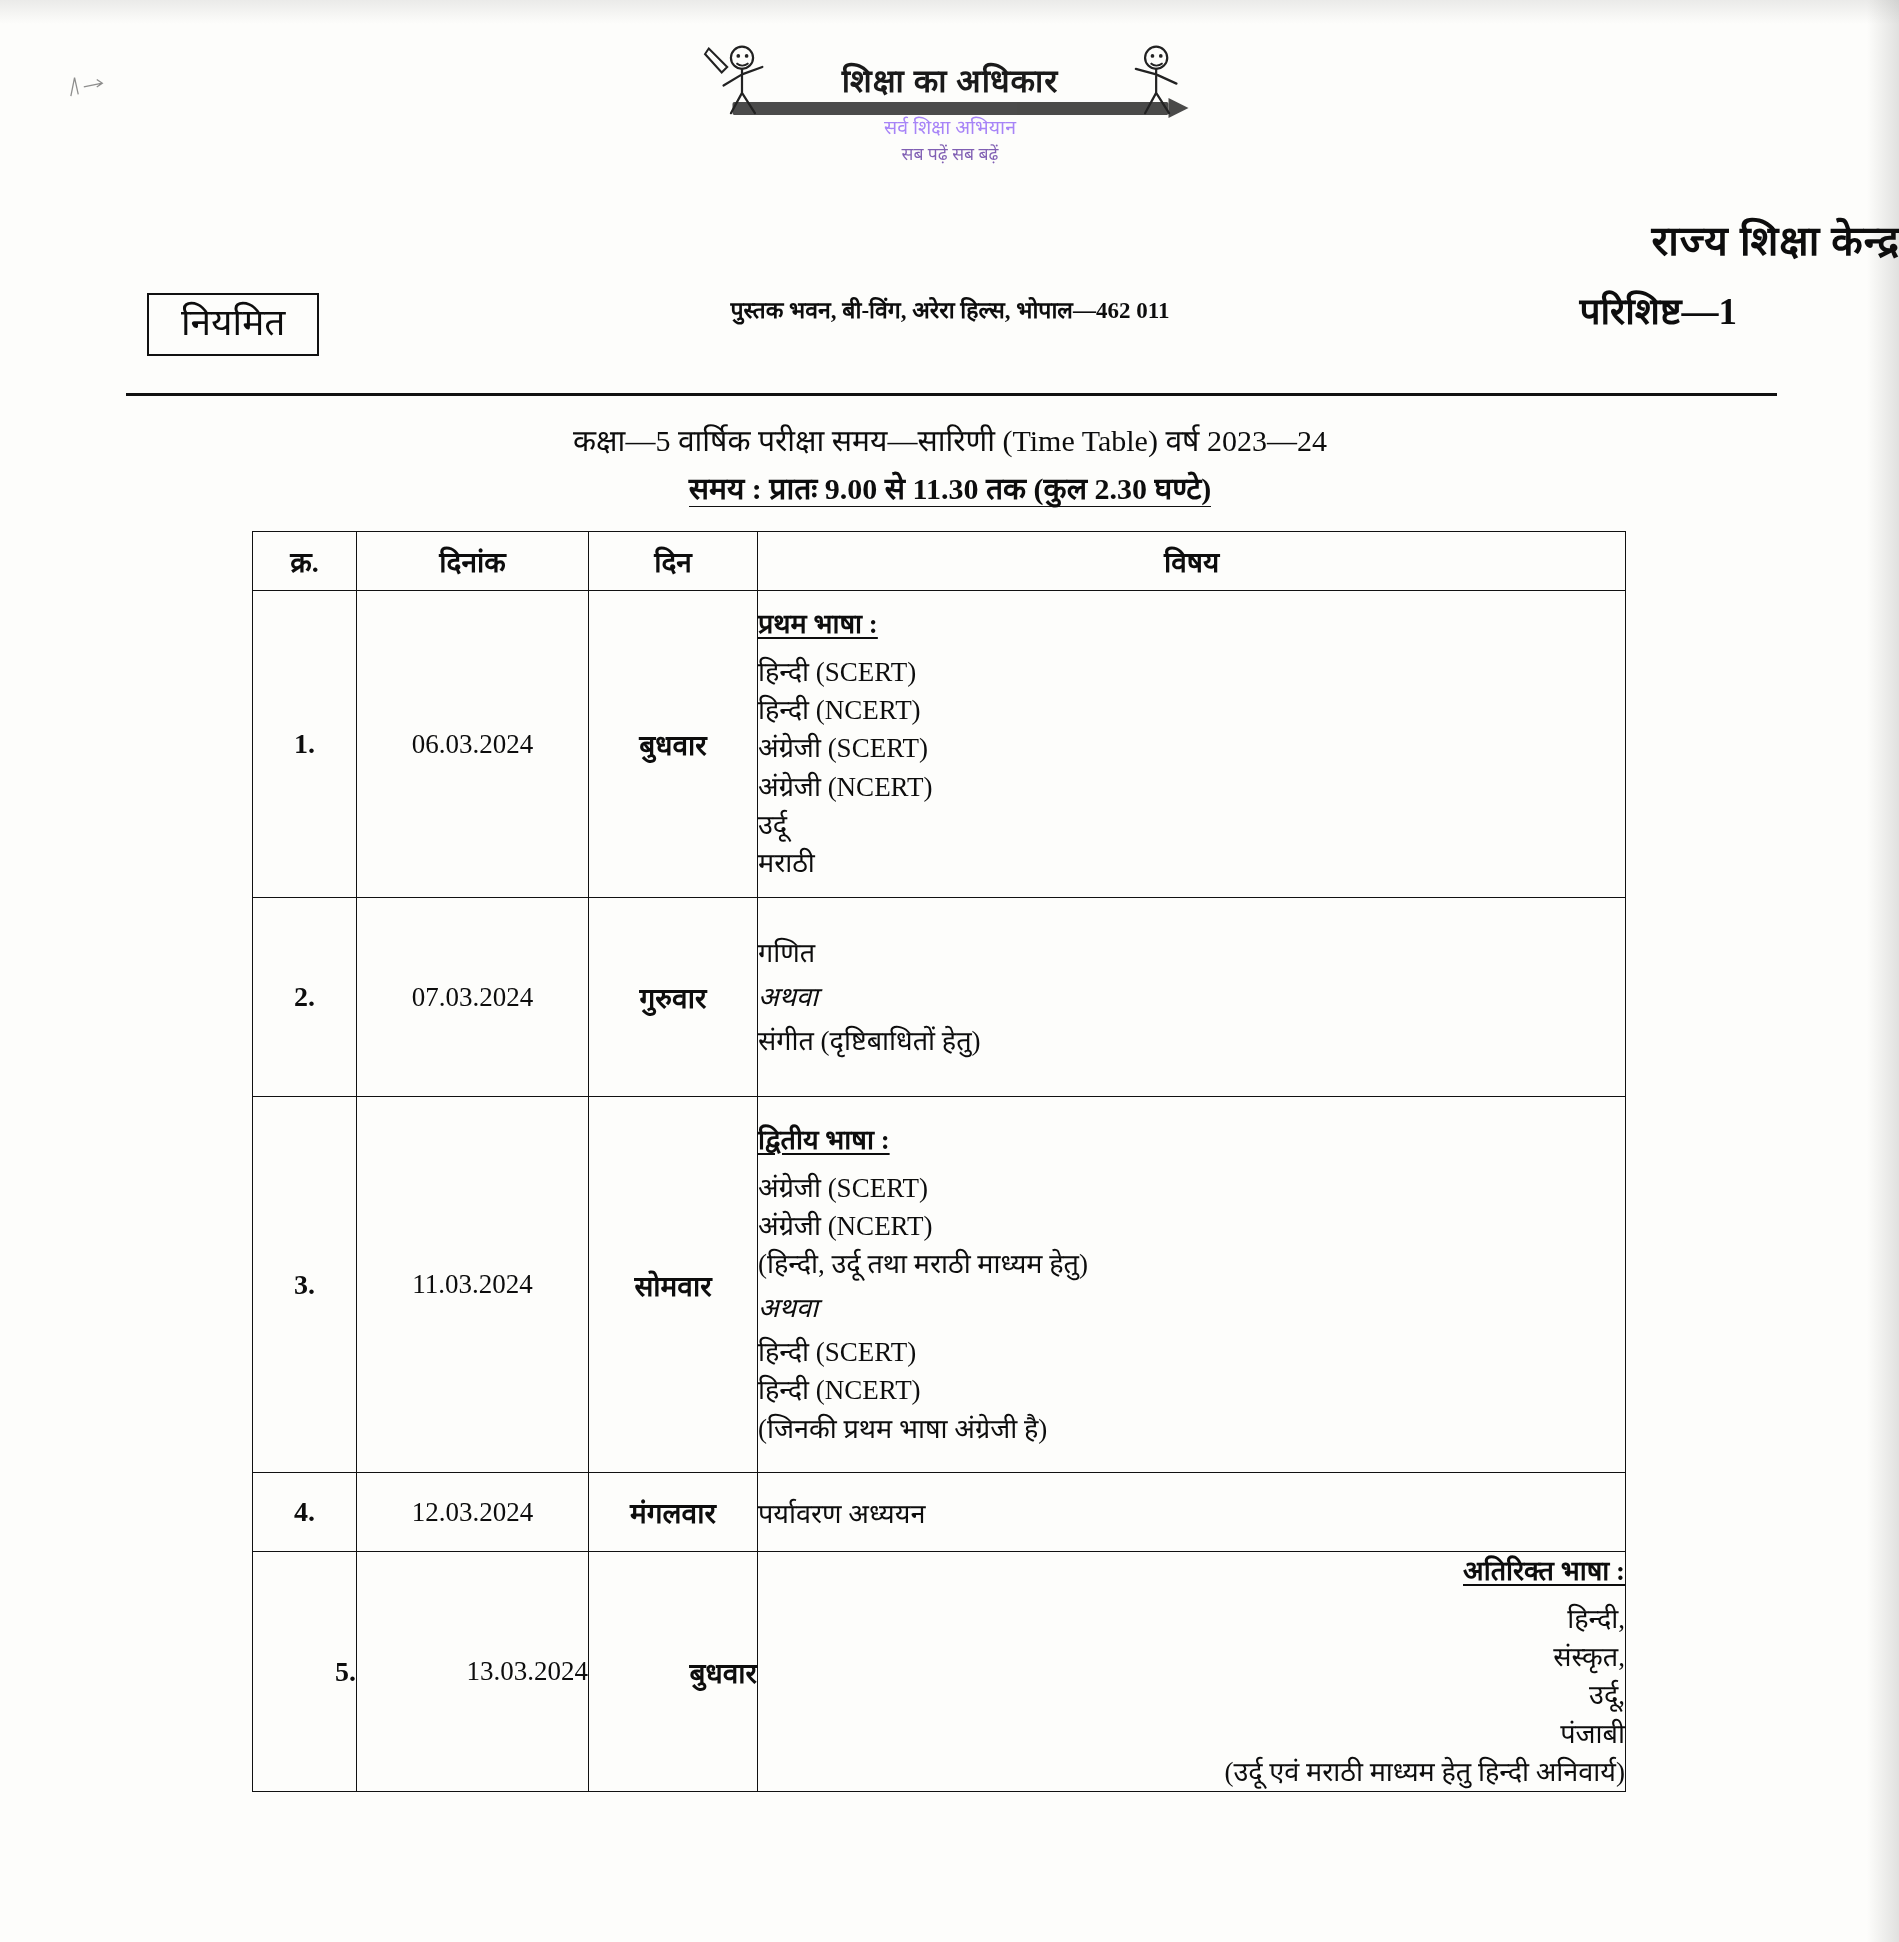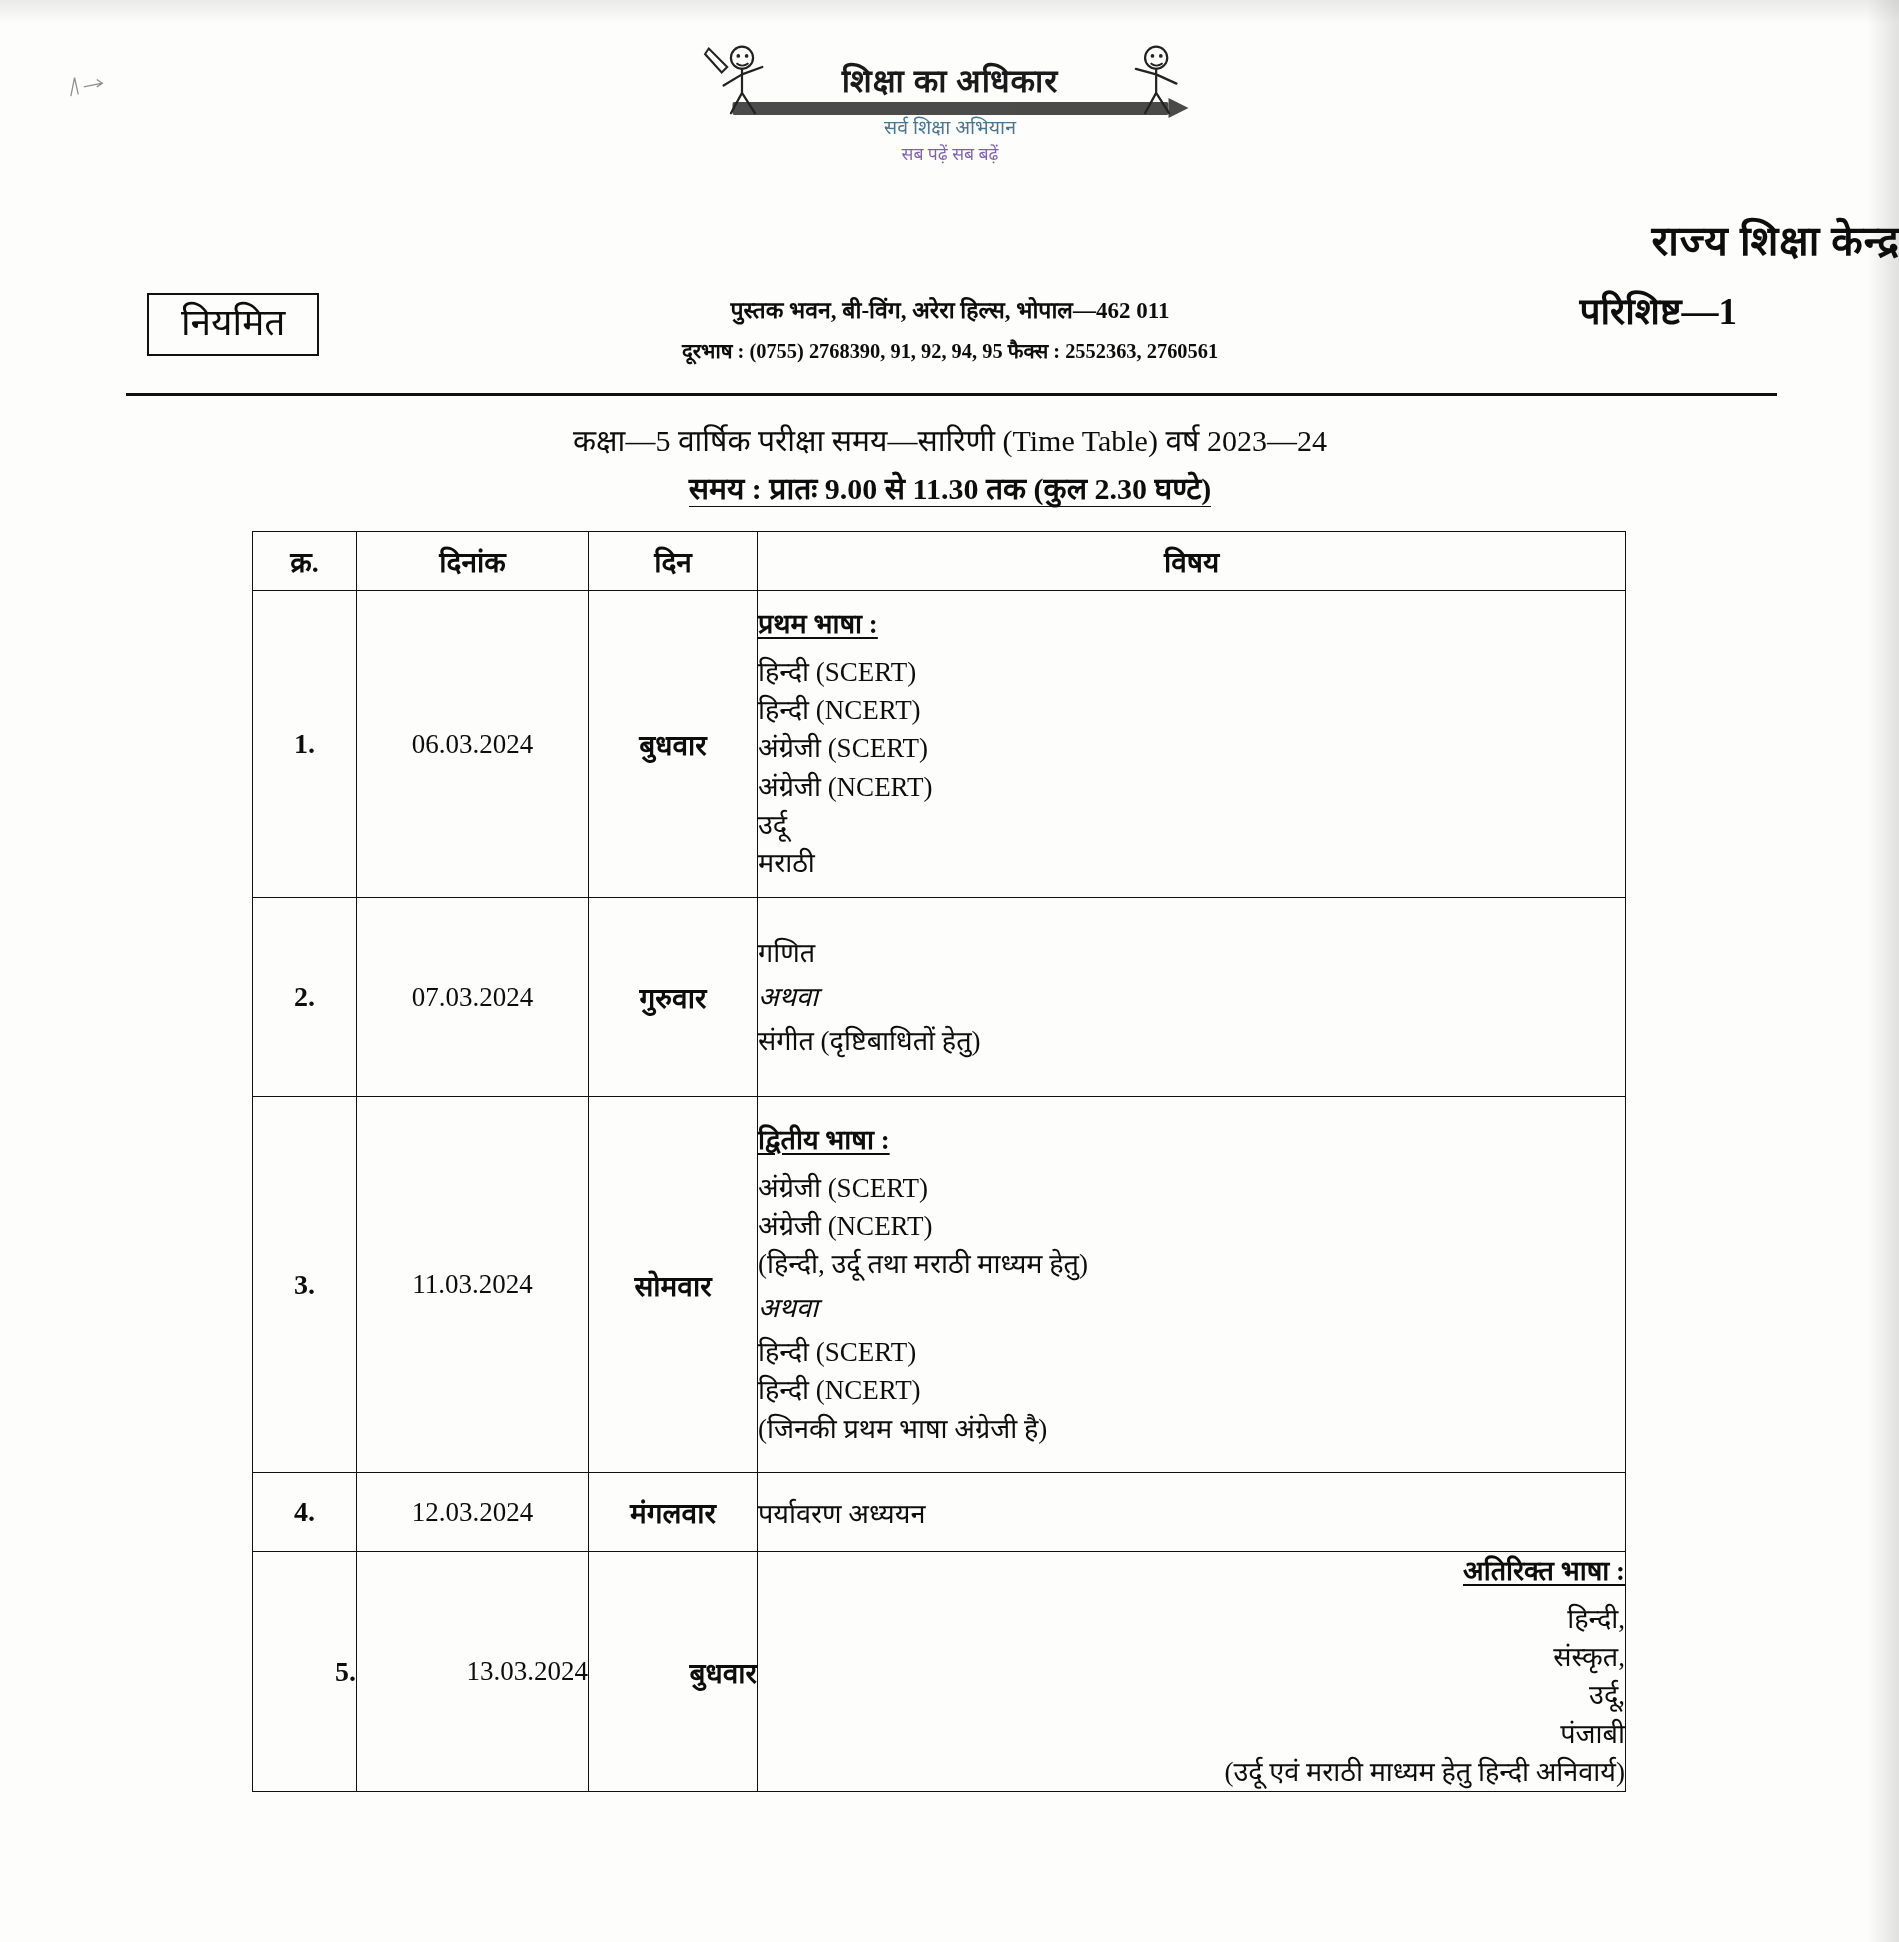--- a/index.html
+++ b/index.html
@@ -58,21 +58,21 @@
     transform: translateX(-50%);
     top: 32px;
     white-space: nowrap;
   }
   .logo-text-sub1 {
     position: absolute;
     left: 50%;
     transform: translateX(-50%);
     top: 87px;
     font-size: 19.5px;
-    color: #0c4a6e;
+    color: #8b5cf6;
     opacity: 0.75;
     white-space: nowrap;
   }
   .logo-text-sub2 {
     position: absolute;
     left: 50%;
     transform: translateX(-50%);
     top: 115px;
     font-size: 17.6px;
     color: #4c1d95;
@@ -291,21 +291,20 @@
       </svg>
 
       <div class="logo-text-main">शिक्षा का अधिकार</div>
       <div class="logo-text-sub1">सर्व शिक्षा अभियान</div>
       <div class="logo-text-sub2">सब पढ़ें सब बढ़ें</div>
     </div>
   </div>
 
   <div class="org-title">राज्य शिक्षा केन्द्र</div>
   <div class="org-addr1">पुस्तक भवन, बी-विंग, अरेरा हिल्स, भोपाल—462 011</div>
-  <div class="org-addr2">दूरभाष : (0755) 2768390, 91, 92, 94, 95 फैक्स : 2552363, 2760561</div>
 
   <div class="stamp-box">नियमित</div>
   <div class="appendix-label">परिशिष्ट—1</div>
 
   <div class="hr-rule"></div>
 
   <div class="doc-title-1">कक्षा—5 वार्षिक परीक्षा समय—सारिणी (Time Table) वर्ष 2023—24</div>
   <div class="doc-title-2">
     <span class="underline">समय : प्रातः 9.00 से 11.30 तक (कुल 2.30 घण्टे)</span>
   </div>

